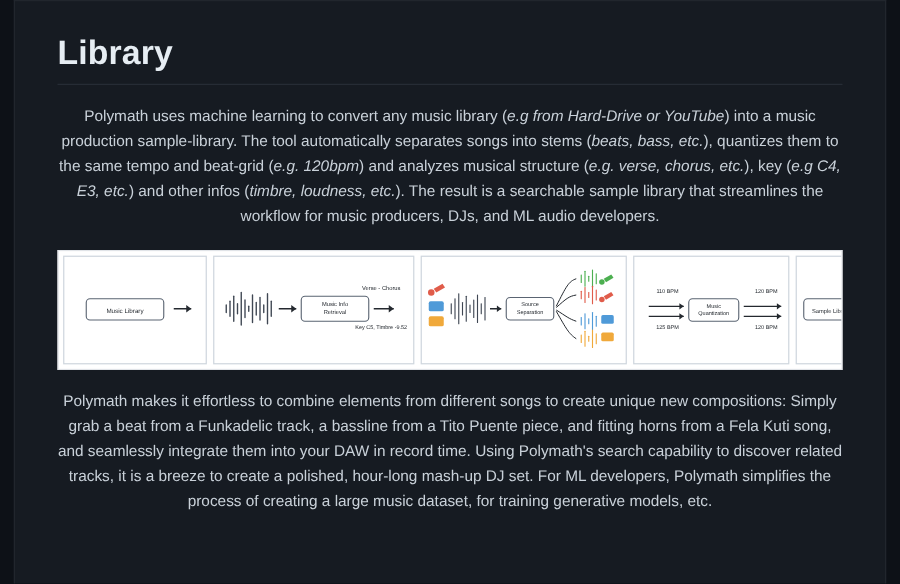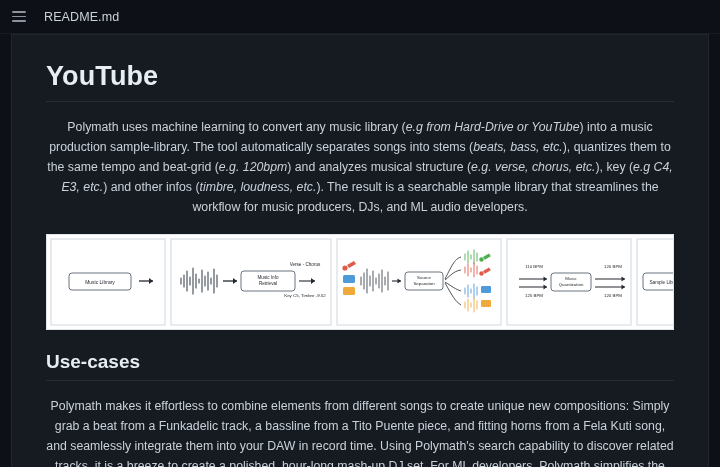--- a/index.html
+++ b/index.html
@@ -102,33 +102,25 @@
     width: 100%;
     overflow: hidden;
   }
   .figure svg { display: block; }
 </style>
 </head>
 <body>
 
 <div class="app">
 
-  <div class="topbar">
-    <div class="hamburger">
-      <span></span>
-      <span></span>
-      <span></span>
-    </div>
-    <div class="doc-title">README.md</div>
-  </div>
 
   <div class="page-wrap">
     <div class="page">
 
-      <h1 class="title">YouTube</h1>
+      <h1 class="title">Library</h1>
 
       <p class="para" id="intro-paragraph"><span>Polymath uses machine learning to convert any music library (</span><em>e.g from Hard-Drive or YouTube</em><span>) into a music production sample-library. The tool automatically separates songs into stems (</span><em>beats, bass, etc.</em><span>), quantizes them to the same tempo and beat-grid (</span><em>e.g. 120bpm</em><span>) and analyzes musical structure (</span><em>e.g. verse, chorus, etc.</em><span>), key (</span><em>e.g C4, E3, etc.</em><span>) and other infos (</span><em>timbre, loudness, etc.</em><span>). The result is a searchable sample library that streamlines the workflow for music producers, DJs, and ML audio developers.</span></p>
 
       <div class="figure">
         <svg width="650" height="94" viewBox="0 0 650 94" xmlns="http://www.w3.org/2000/svg">
           <rect x="0" y="0" width="650" height="94" fill="#ffffff"></rect>
 
           <g stroke="#d0d7de" stroke-width="1" fill="none">
             <rect x="4" y="4" width="114" height="86"></rect>
             <rect x="124" y="4" width="160" height="86"></rect>
@@ -261,19 +253,18 @@
             <path d="M578 52 l-3.5 -2.5 l0 5 z" fill="#24292f"></path>
           </g>
 
           <g>
             <rect x="596" y="38" width="44" height="17" rx="3" fill="#ffffff" stroke="#5a6472" stroke-width="0.9"></rect>
             <text x="618" y="49" font-family="Liberation Sans, sans-serif" font-size="4.6" fill="#24292f" text-anchor="middle">Sample Library</text>
           </g>
         </svg>
       </div>
 
-      <h2 class="subtitle">Use-cases</h2>
 
       <p class="para">Polymath makes it effortless to combine elements from different songs to create unique new compositions: Simply grab a beat from a Funkadelic track, a bassline from a Tito Puente piece, and fitting horns from a Fela Kuti song, and seamlessly integrate them into your DAW in record time. Using Polymath's search capability to discover related tracks, it is a breeze to create a polished, hour-long mash-up DJ set. For ML developers, Polymath simplifies the process of creating a large music dataset, for training generative models, etc.</p>
 
     </div>
   </div>
 </div>
 
 </body></html>

